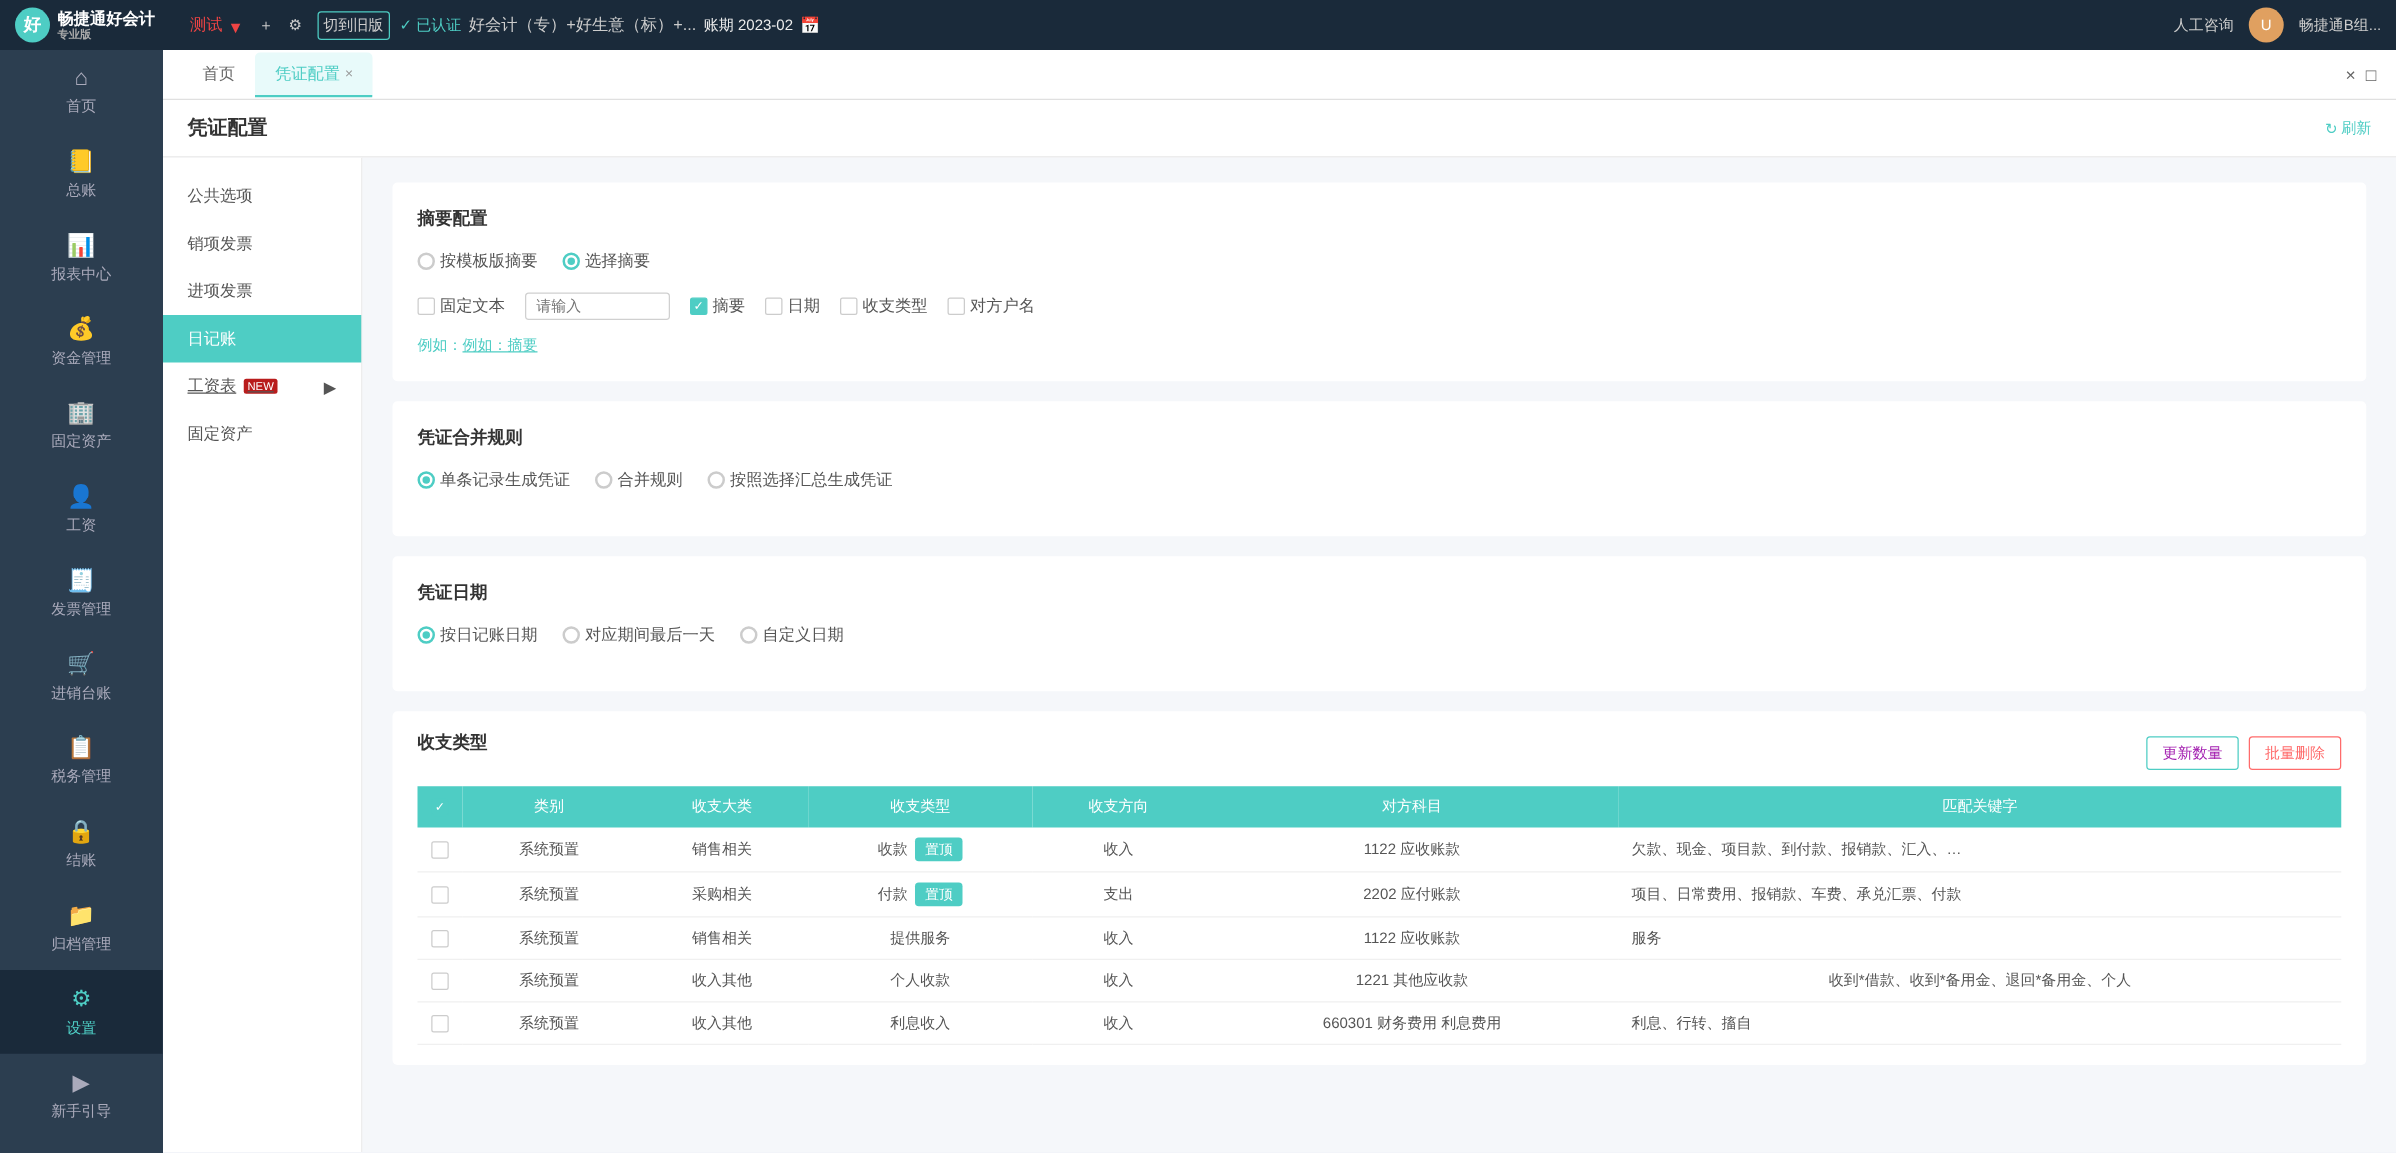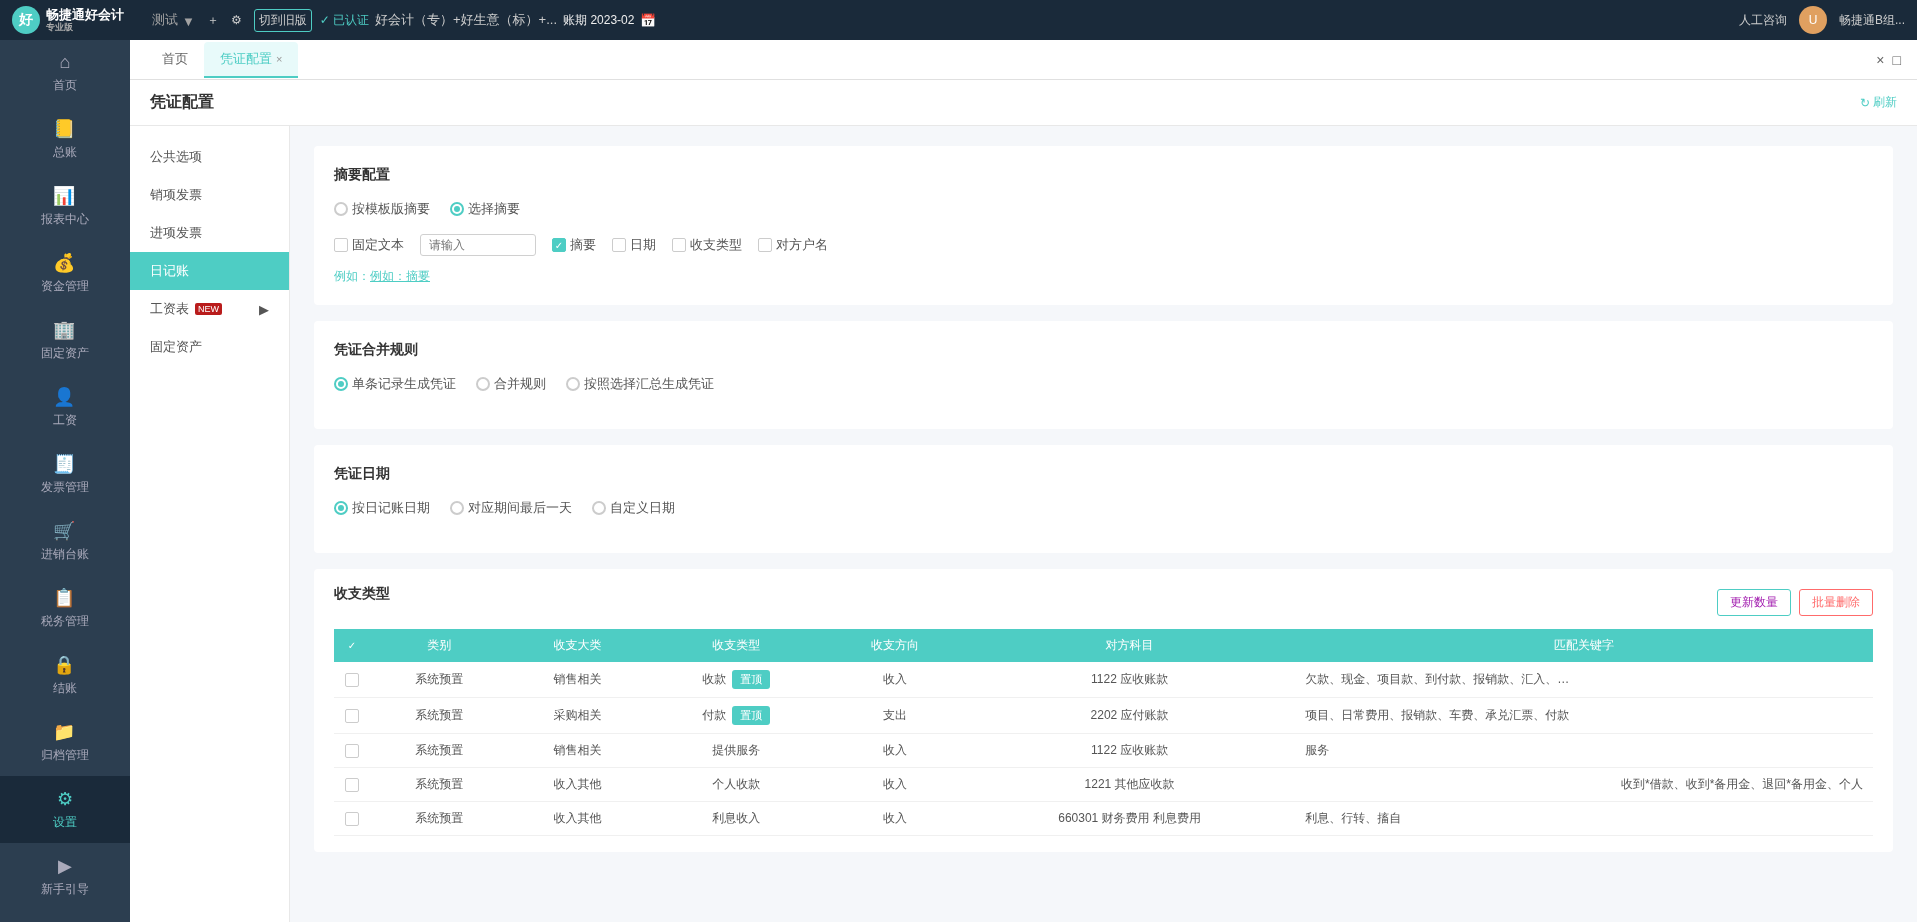--- a/index.html
+++ b/index.html
@@ -28,21 +28,21 @@
       width: 28px; height: 28px;
       background: #4ecdc4;
       border-radius: 50%;
       display: flex; align-items: center; justify-content: center;
       color: white; font-size: 14px; font-weight: bold;
     }
     .top-nav .logo-text { display: flex; flex-direction: column; line-height: 1.2; }
     .top-nav .logo-text span:first-child { font-size: 13px; color: #fff; }
     .top-nav .logo-text span:last-child { font-size: 9px; color: #aaa; }
     .top-nav .company-selector {
-      display: flex; align-items: flex-end; gap: 4px; color: #a3a3a3; cursor: pointer; margin-left: 10px;
+      display: flex; align-items: flex-end; gap: 4px; color: #ef4444; cursor: pointer; margin-left: 10px;
     }
     .top-nav .nav-actions {
       display: flex; align-items: center; gap: 12px; margin-left: 12px;
     }
     .top-nav .nav-actions span { color: #ccc; cursor: pointer; font-size: 12px; }
     .top-nav .switch-btn {
       border: 1px solid #4ecdc4; color: #4ecdc4; padding: 2px 4px; border-radius: 3px; cursor: pointer; font-size: 12px;
     }
     .top-nav .status-badges { display: flex; align-items: center; gap: 6px; margin-left: 8px; }
     .top-nav .badge-cert { color: #4ecdc4; font-size: 12px; }
@@ -318,21 +318,21 @@
           <span>销项发票</span>
         </div>
         <div class="left-nav-item">
           <span>进项发票</span>
         </div>
         <div class="left-nav-item active">
           <span>日记账</span>
         </div>
         <div class="left-nav-item">
           <div class="left-nav-sub" style="width:100%; display:flex; align-items:center; justify-content:space-between;">
-            <span style="display:flex; align-items:center; gap:4px;">
+            <span style="display:flex; align-items:center; gap:4px;text-decoration:underline;">
               <span>工资表</span>
               <span class="new-badge">NEW</span>
             </span>
             <span>▶</span>
           </div>
         </div>
         <div class="left-nav-item">
           <span>固定资产</span>
         </div>
       </div>
@@ -473,21 +473,21 @@
   </tr>
                 <tr>
     <td style="text-align:center;">
       <div class="checkbox-box" style="margin:0 auto; width:14px; height:14px; display:flex; align-items:center; justify-content:center;"></div>
     </td>
     <td>系统预置</td>
     <td>收入其他</td>
     <td>个人收款</td>
     <td>收入</td>
     <td>1221 其他应收款</td>
-    <td style="text-align:right; max-width:300px; overflow:hidden; text-overflow:ellipsis; white-space:nowrap;">收到*借款、收到*备用金、退回*备用金、个人</td>
+    <td style="text-align:center; max-width:300px; overflow:hidden; text-overflow:ellipsis; white-space:nowrap;">收到*借款、收到*备用金、退回*备用金、个人</td>
   </tr>
                 <tr>
     <td style="text-align:center;">
       <div class="checkbox-box" style="margin:0 auto; width:14px; height:14px; display:flex; align-items:center; justify-content:center;"></div>
     </td>
     <td>系统预置</td>
     <td>收入其他</td>
     <td>利息收入</td>
     <td>收入</td>
     <td>660301 财务费用 利息费用</td>

